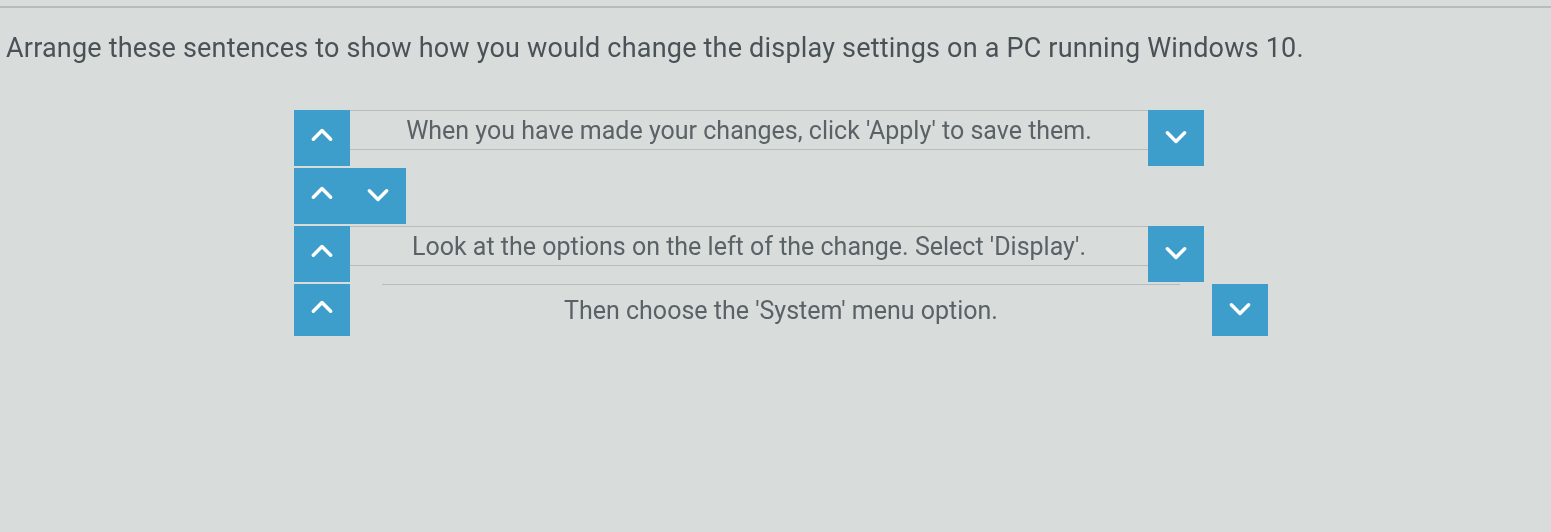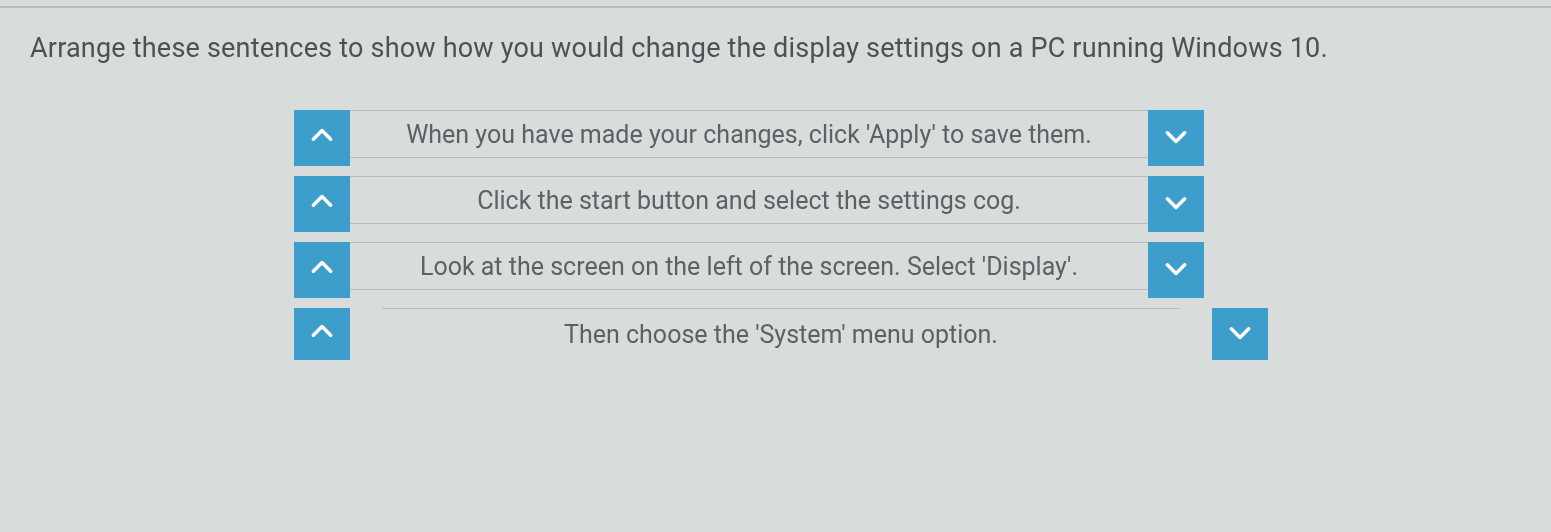--- a/index.html
+++ b/index.html
@@ -20,33 +20,32 @@
       height: 2px;
       background: #b8bcbb;
       margin-top: 6px;
     }
     .question-text {
       font-size: 27px;
       font-weight: 400;
       color: #4a5256;
       padding: 24px 0 0 6px;
       letter-spacing: 0.2px;
-      margin-left: 24px;
     }
     .items-container {
       margin-top: 46px;
       display: flex;
       flex-direction: column;
       gap: 18px;
       padding-left: 294px;
     }
     .item-row {
       display: flex;
       align-items: stretch;
-      height: 48px;
+      height: 40px;
     }
     .arrow-btn {
       width: 56px;
       height: 56px;
       background: #3e9ecb;
       display: flex;
       align-items: center;
       justify-content: center;
       cursor: pointer;
       flex-shrink: 0;
@@ -113,39 +112,38 @@
 
 
   <div class="item-row">
     <div class="arrow-btn">
       <span>
         <svg viewBox="0 0 24 24">
             <polyline points="4,15 12,7 20,15"></polyline>
           </svg>
       </span>
     </div>
-    <div class="item-text">Click the start button and select the settings cog.</div>
     <div class="arrow-btn">
       <span>
         <svg viewBox="0 0 24 24">
             <polyline points="4,9 12,17 20,9"></polyline>
           </svg>
       </span>
     </div>
   </div>
 
   <div class="item-row">
     <div class="arrow-btn">
       <span>
         <svg viewBox="0 0 24 24">
             <polyline points="4,15 12,7 20,15"></polyline>
           </svg>
       </span>
     </div>
-    <div class="item-text">Look at the screen on the left of the screen. Select 'Display'.</div>
+    <div class="item-text">Look at the options on the left of the change. Select 'Display'.</div>
     <div class="arrow-btn">
       <span>
         <svg viewBox="0 0 24 24">
             <polyline points="4,9 12,17 20,9"></polyline>
           </svg>
       </span>
     </div>
   </div>
 
   <div class="item-row">

